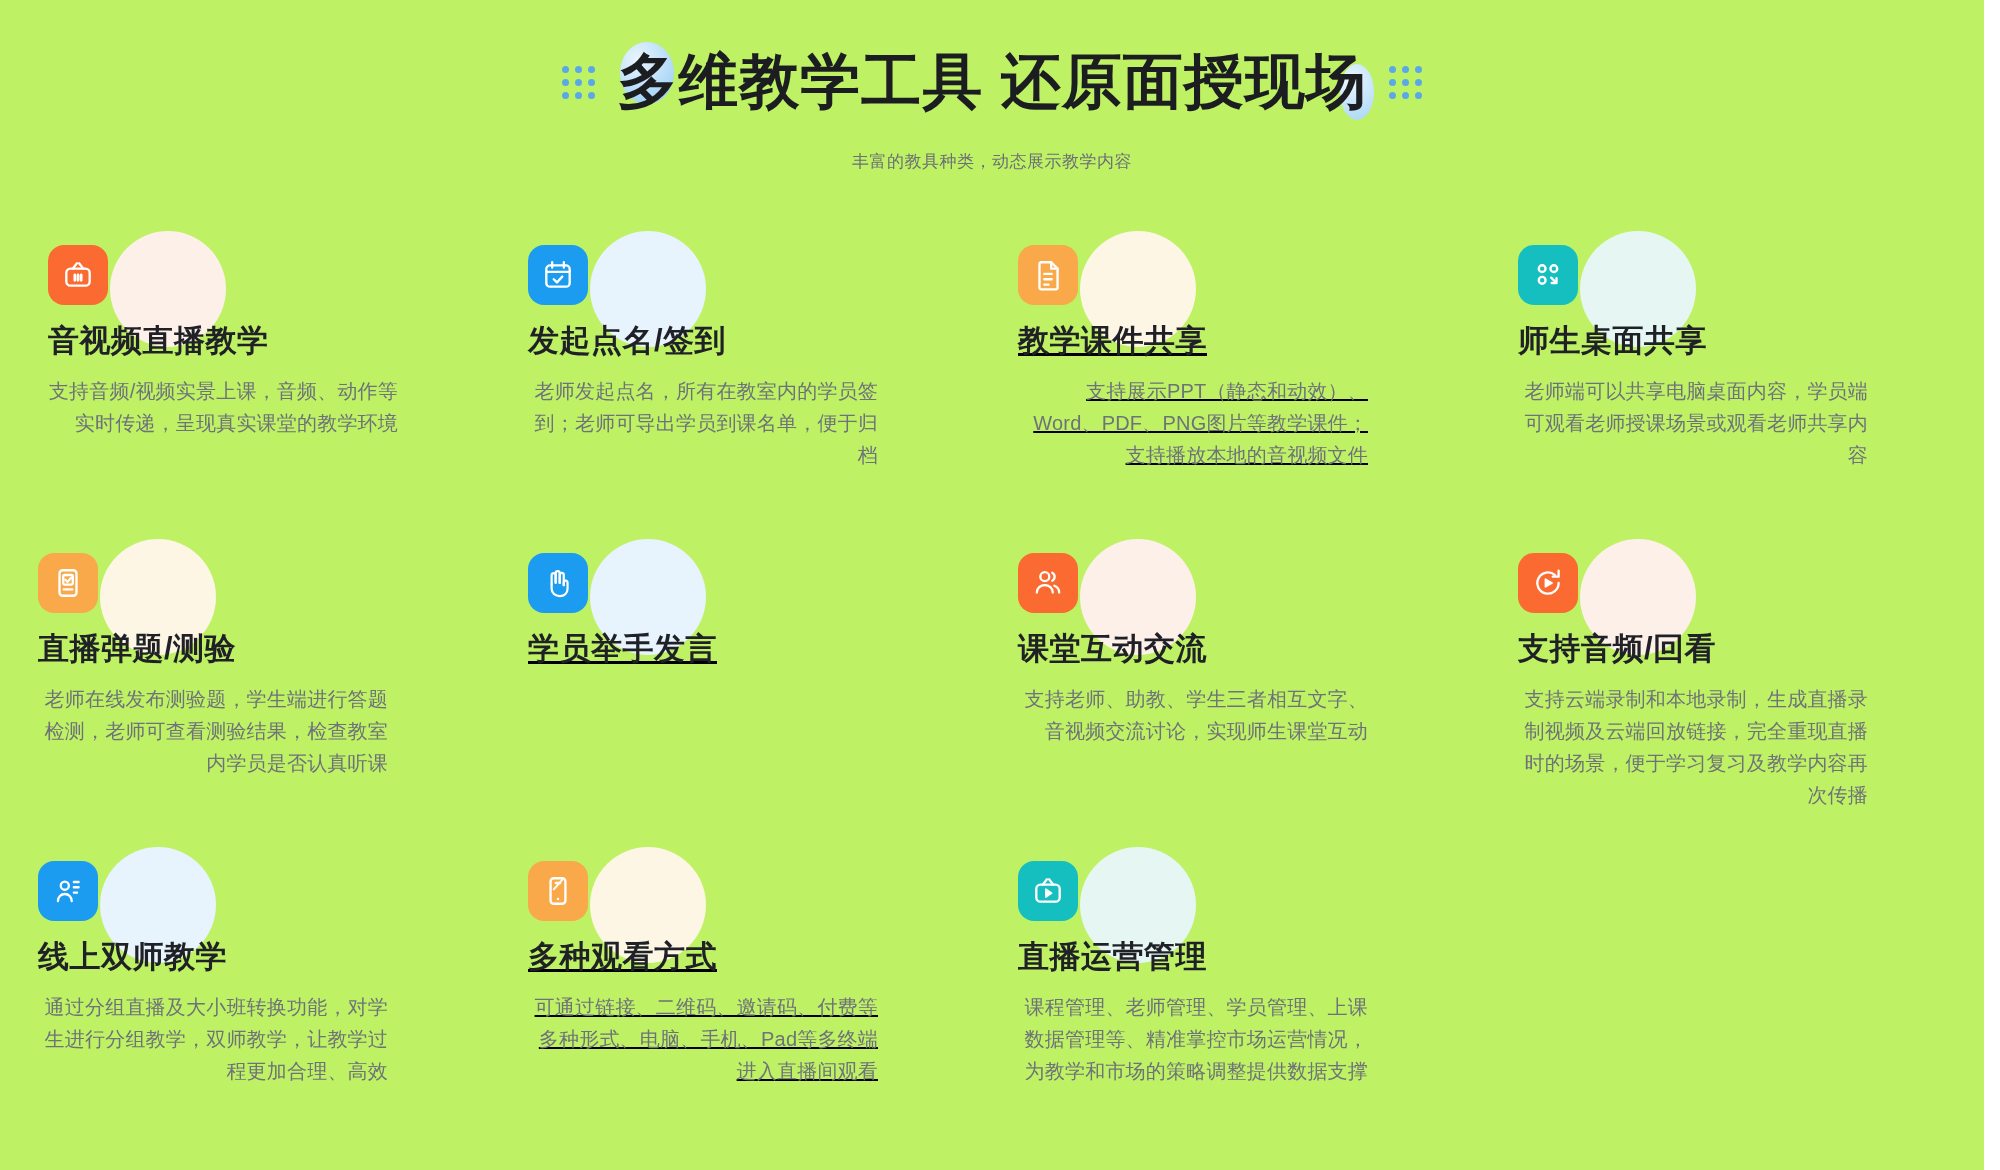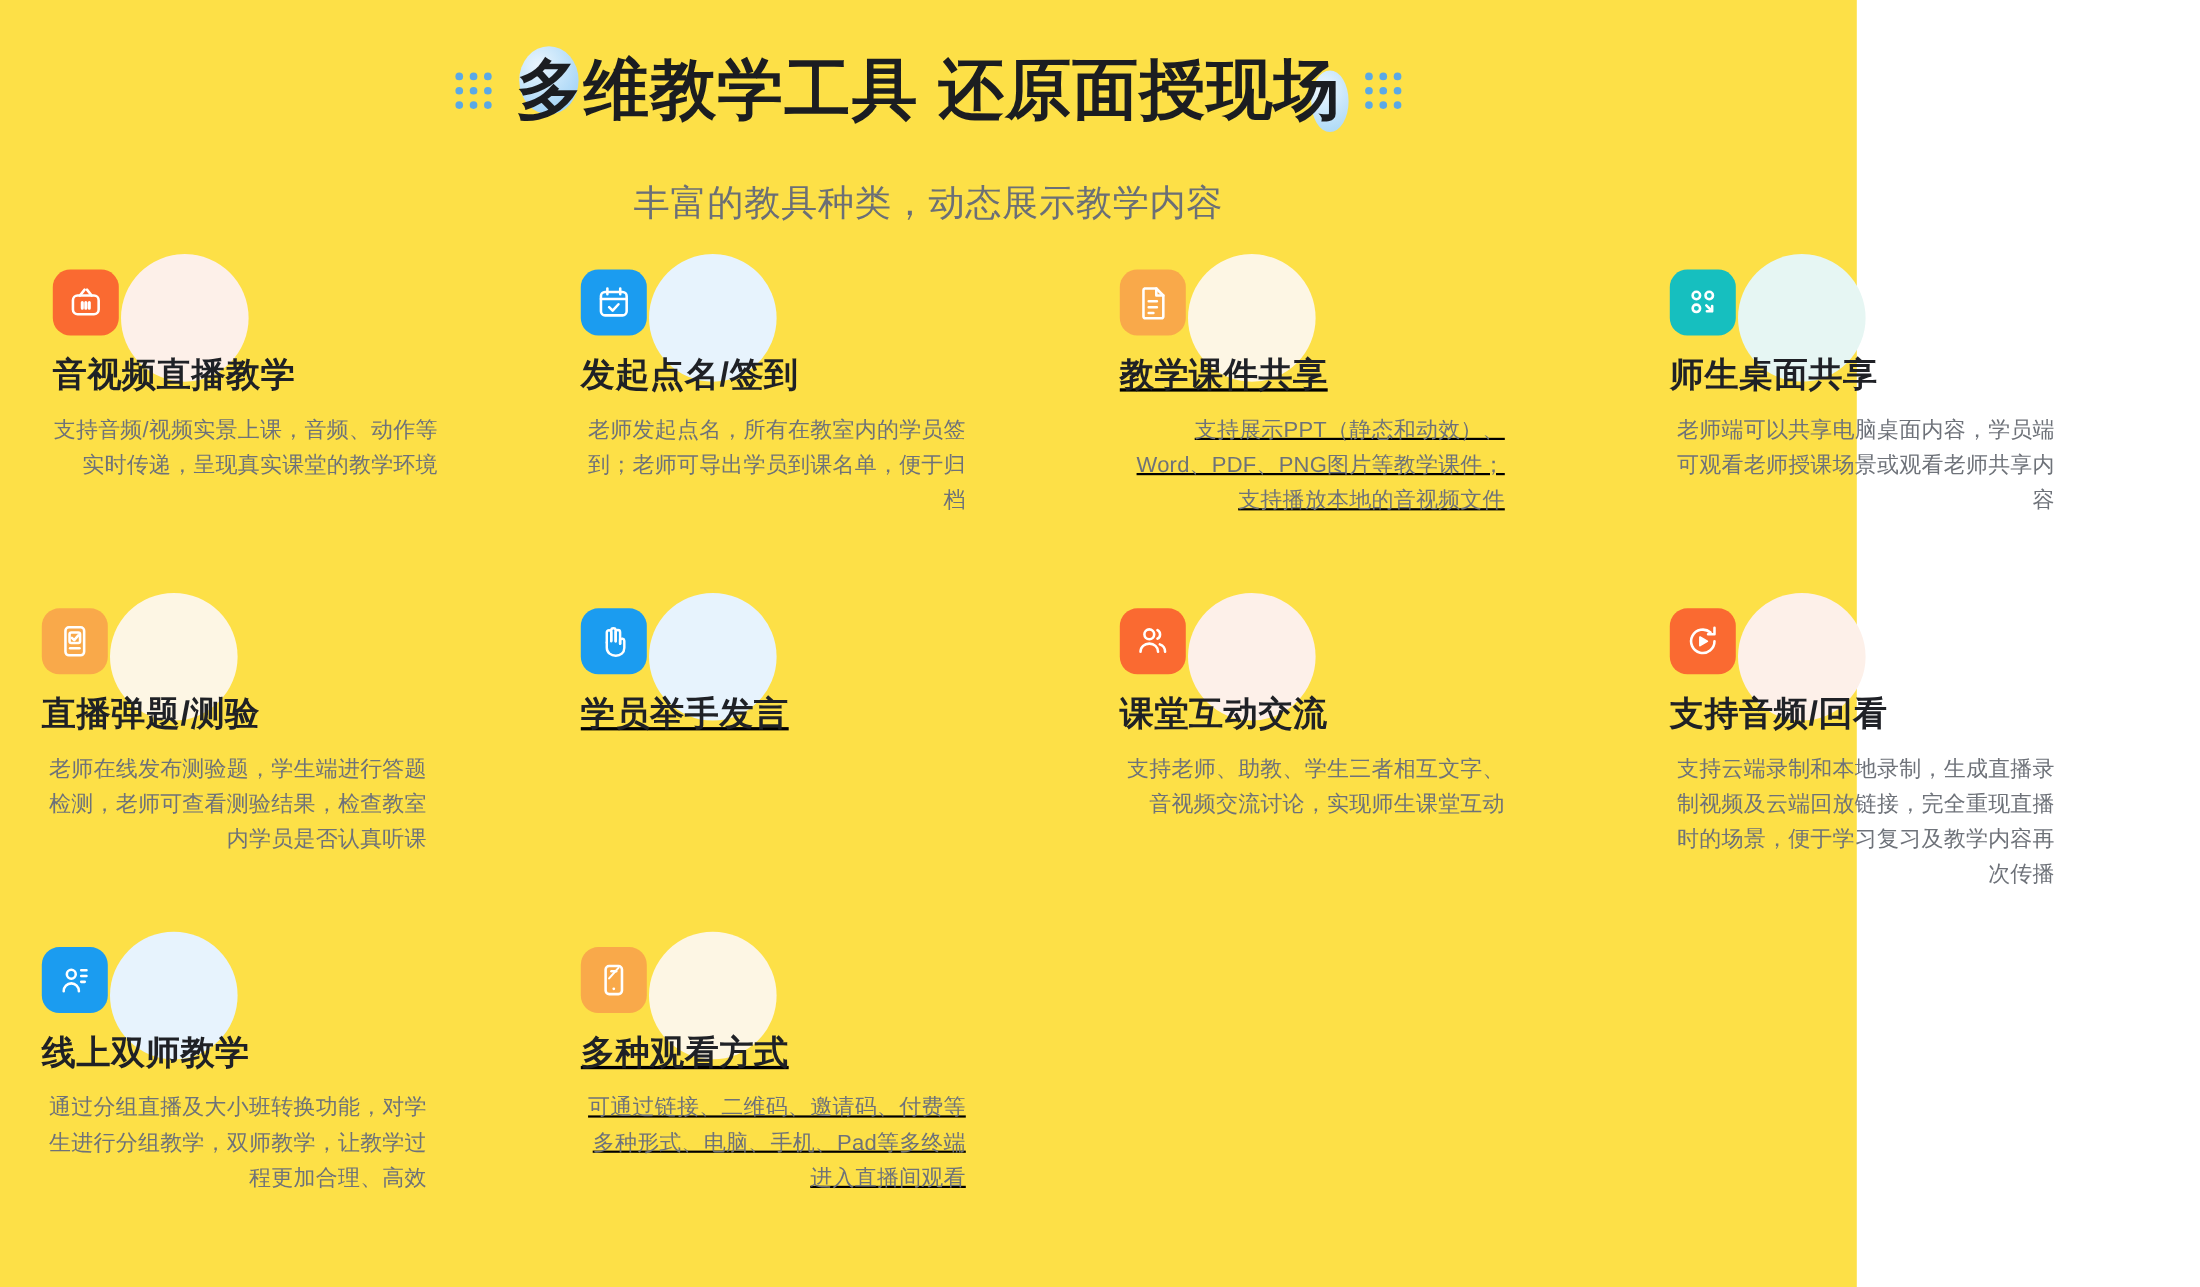--- a/index.html
+++ b/index.html
@@ -5,23 +5,23 @@
   * { box-sizing: border-box; margin: 0; padding: 0; }
   html, body {
     width: 2000px;
     height: 1170px;
     background: #ffffff;
     font-family: "Liberation Sans", "DejaVu Sans", sans-serif;
     overflow: hidden;
   }
   .page {
     position: relative;
-    width: 1688px;
+    width: 1984px;
     height: 1170px;
-    background: #fde047;
+    background: #bef264;
   }
 
   
   .header {
     position: relative;
     width: 100%;
     padding-top: 36px;
     text-align: center;
   }
   .title-row {
@@ -71,22 +71,22 @@
   }
   .dotgrid i {
     display: block;
     width: 7px; height: 7px;
     border-radius: 50%;
     background: #5aa9e6;
   }
   .dotgrid.left  { margin-right: 4px; }
   .dotgrid.right { margin-left: 4px; }
   .subtitle {
-    margin-top: 34px;
-    font-size: 33px;
+    margin-top: 22px;
+    font-size: 17px;
     color: #6b6f76;
     letter-spacing: 0.5px;
   }
 
   
   .grid {
     position: absolute;
     top: 245px;
     left: 0;
     width: 2000px;
@@ -321,15 +321,28 @@
           <rect x="9" y="4" width="14" height="24" rx="3"></rect>
           <path d="M14 8.5h4"></path>
           <circle cx="16" cy="23.5" r="1.2" fill="#fff" stroke="none"></circle>
           <path d="M20 5.5l-8 9" stroke-width="1.8"></path>
         </svg>
       </span>
       <div class="card-title">多种观看方式</div>
       <div class="card-desc">可通过链接、二维码、邀请码、付费等多种形式、电脑、手机、Pad等多终端进入直播间观看</div>
     </div>
 
+    <div class="card col-4">
+      <span class="blob" style="background:#E6F6F3"></span>
+      <span class="icon-tile" style="background:#16BFBF">
+        <svg width="34" height="34" viewBox="0 0 32 32" fill="none" stroke="#fff" stroke-width="2.2" stroke-linecap="round" stroke-linejoin="round">
+          <rect x="5" y="10" width="22" height="16" rx="4"></rect>
+          <path d="M11 10 L15 5"></path>
+            <path d="M21 10 L17 5"></path>
+          <path d="M14 14.3l5.4 3.7-5.4 3.7z" fill="#fff" stroke-width="1.6"></path>
+        </svg>
+      </span>
+      <div class="card-title">直播运营管理</div>
+      <div class="card-desc">课程管理、老师管理、学员管理、上课数据管理等、精准掌控市场运营情况，为教学和市场的策略调整提供数据支撑</div>
+    </div>
 
   </div>
 </div>
 
 </body></html>

